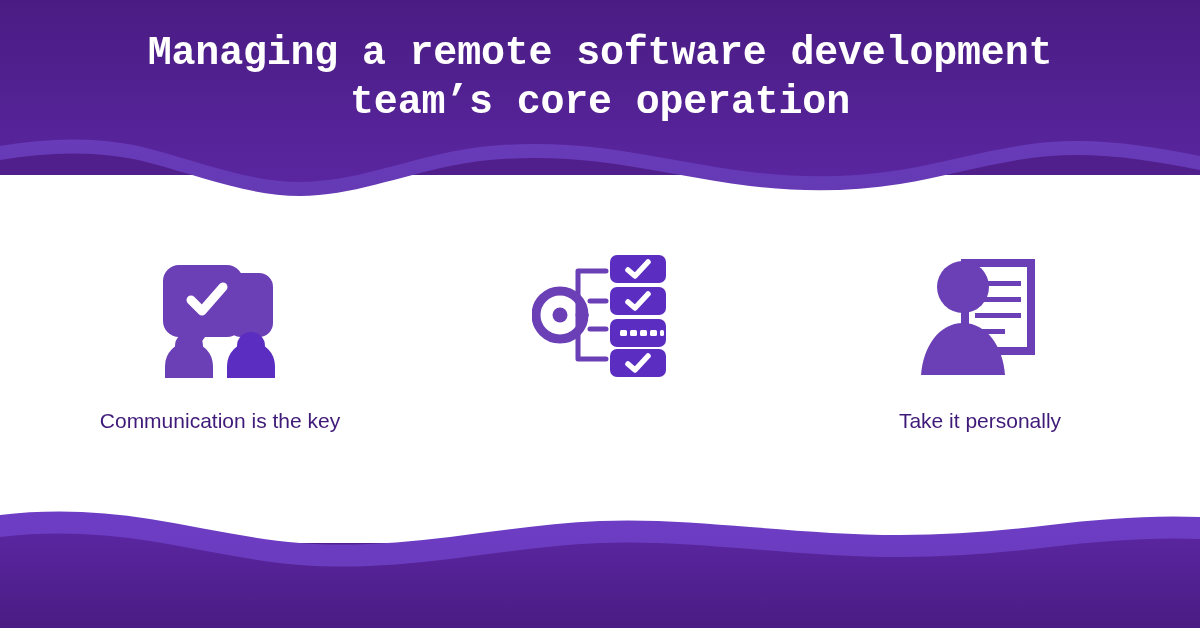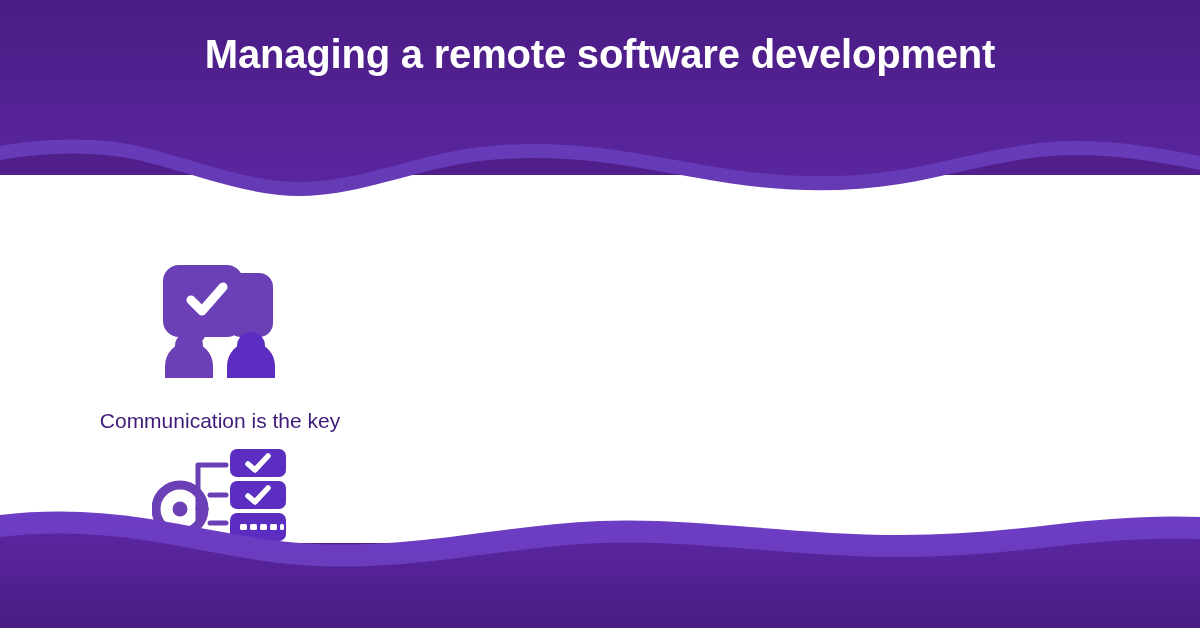--- a/index.html
+++ b/index.html
@@ -19,20 +19,21 @@
   }
 
   
   .header-band {
     position: absolute;
     top: 0;
     left: 0;
     width: 1200px;
     height: 200px;
     overflow: hidden;
+    font-family: Liberation Mono, monospace;
   }
   .header-bg {
     position: absolute;
     top: 0;
     left: 0;
     width: 1200px;
     height: 175px;
     background: #511F8C;
   }
   .header-wave-svg {
@@ -57,21 +58,21 @@
     padding: 0;
   }
 
   
   .cards {
     position: absolute;
     top: 250px;
     left: 0;
     width: 1200px;
     display: flex;
-    flex-direction: column;
+    flex-direction: row;
     align-items: flex-start;
     justify-content: space-between;
     padding: 0 40px;
     box-sizing: border-box;
     gap: 11px;
   }
   .card {
     width: 360px;
     display: flex;
     flex-direction: column;
@@ -152,21 +153,21 @@
                C 200,162 250,182 300,182
                C 350,182 400,162 450,152
                C 500,142 550,142 600,148
                C 650,154 700,166 750,172
                C 800,178 850,178 900,170
                C 950,162 1000,146 1050,142
                C 1100,138 1150,146 1200,156
                L1200,0 L0,0 Z"></path>
     </svg>
 
-    <h1 class="title"><span>Managing a remote software development</span><br></h1>
+    <h1 class="title"><span>Managing a remote software development</span><br><span>team’s core operation</span></h1>
   </div>
 
   <div class="cards">
 
     <div class="card">
       <div class="card-icon">
         <svg width="130" height="125" viewBox="0 0 130 125">
 
           <path fill="#6B3FB5" d="M86,20 h18 a14,14 0 0 1 14,14 v36 a14,14 0 0 1 -14,14 h-4
                    l-14,16 l3,-16 h-3 a14,14 0 0 1 -14,-14 v-36 a14,14 0 0 1 14,-14 z"></path>
@@ -210,20 +211,37 @@
           <rect x="108" y="77" width="7" height="6" rx="1.5" fill="#FFFFFF"></rect>
           <rect x="118" y="77" width="7" height="6" rx="1.5" fill="#FFFFFF"></rect>
           <rect x="128" y="77" width="4" height="6" rx="1.5" fill="#FFFFFF"></rect>
 
           <rect x="78" y="96" width="56" height="28" rx="7" fill="#5B2DC0"></rect>
           <path fill="none" stroke="#FFFFFF" stroke-width="5.5" stroke-linecap="round" stroke-linejoin="round" d="M96,111 L103,117 L116,103"></path>
         </svg>
       </div>
     </div>
 
+    <div class="card">
+      <div class="card-icon">
+        <svg width="118" height="120" viewBox="0 0 118 120">
+
+          <rect x="40" y="4" width="74" height="96" fill="#6B3FB5"></rect>
+          <rect x="48" y="12" width="58" height="80" fill="#FFFFFF"></rect>
+          <rect x="54" y="26" width="46" height="5" fill="#6B3FB5"></rect>
+          <rect x="54" y="42" width="46" height="5" fill="#6B3FB5"></rect>
+          <rect x="54" y="58" width="46" height="5" fill="#6B3FB5"></rect>
+          <rect x="54" y="74" width="30" height="5" fill="#6B3FB5"></rect>
+
+          <circle cx="42" cy="32" r="26" fill="#6B3FB5"></circle>
+          <path fill="#6B3FB5" d="M0,120 C 2,92 18,68 42,68 C 66,68 82,92 84,120 Z"></path>
+        </svg>
+      </div>
+      <div class="card-label">Take it personally</div>
+    </div>
 
   </div>
 
   <div class="footer-band">
     <div class="footer-bg"></div>
 
     <svg class="footer-wave-svg" width="1200" height="135" viewBox="0 0 1200 135" preserveAspectRatio="none">
       <defs>
         <linearGradient id="ftrMid" x1="0" y1="0" x2="0" y2="1">
           <stop offset="0%" stop-color="#6E3DC6"></stop>

